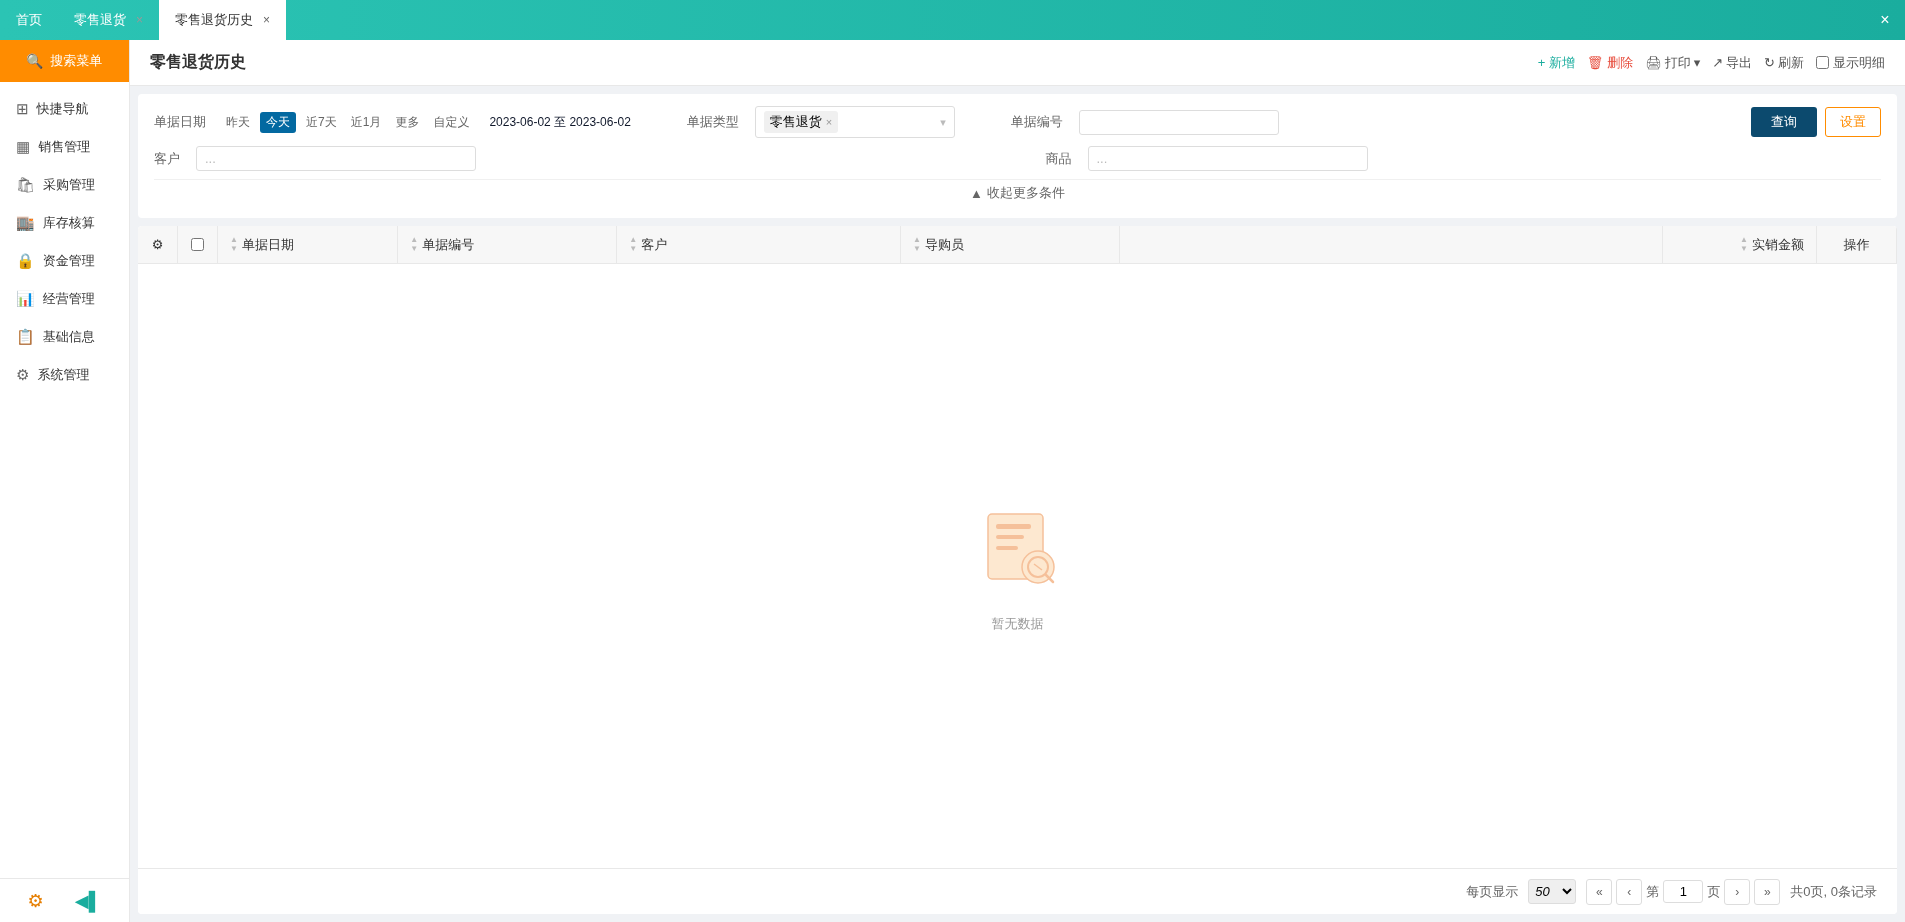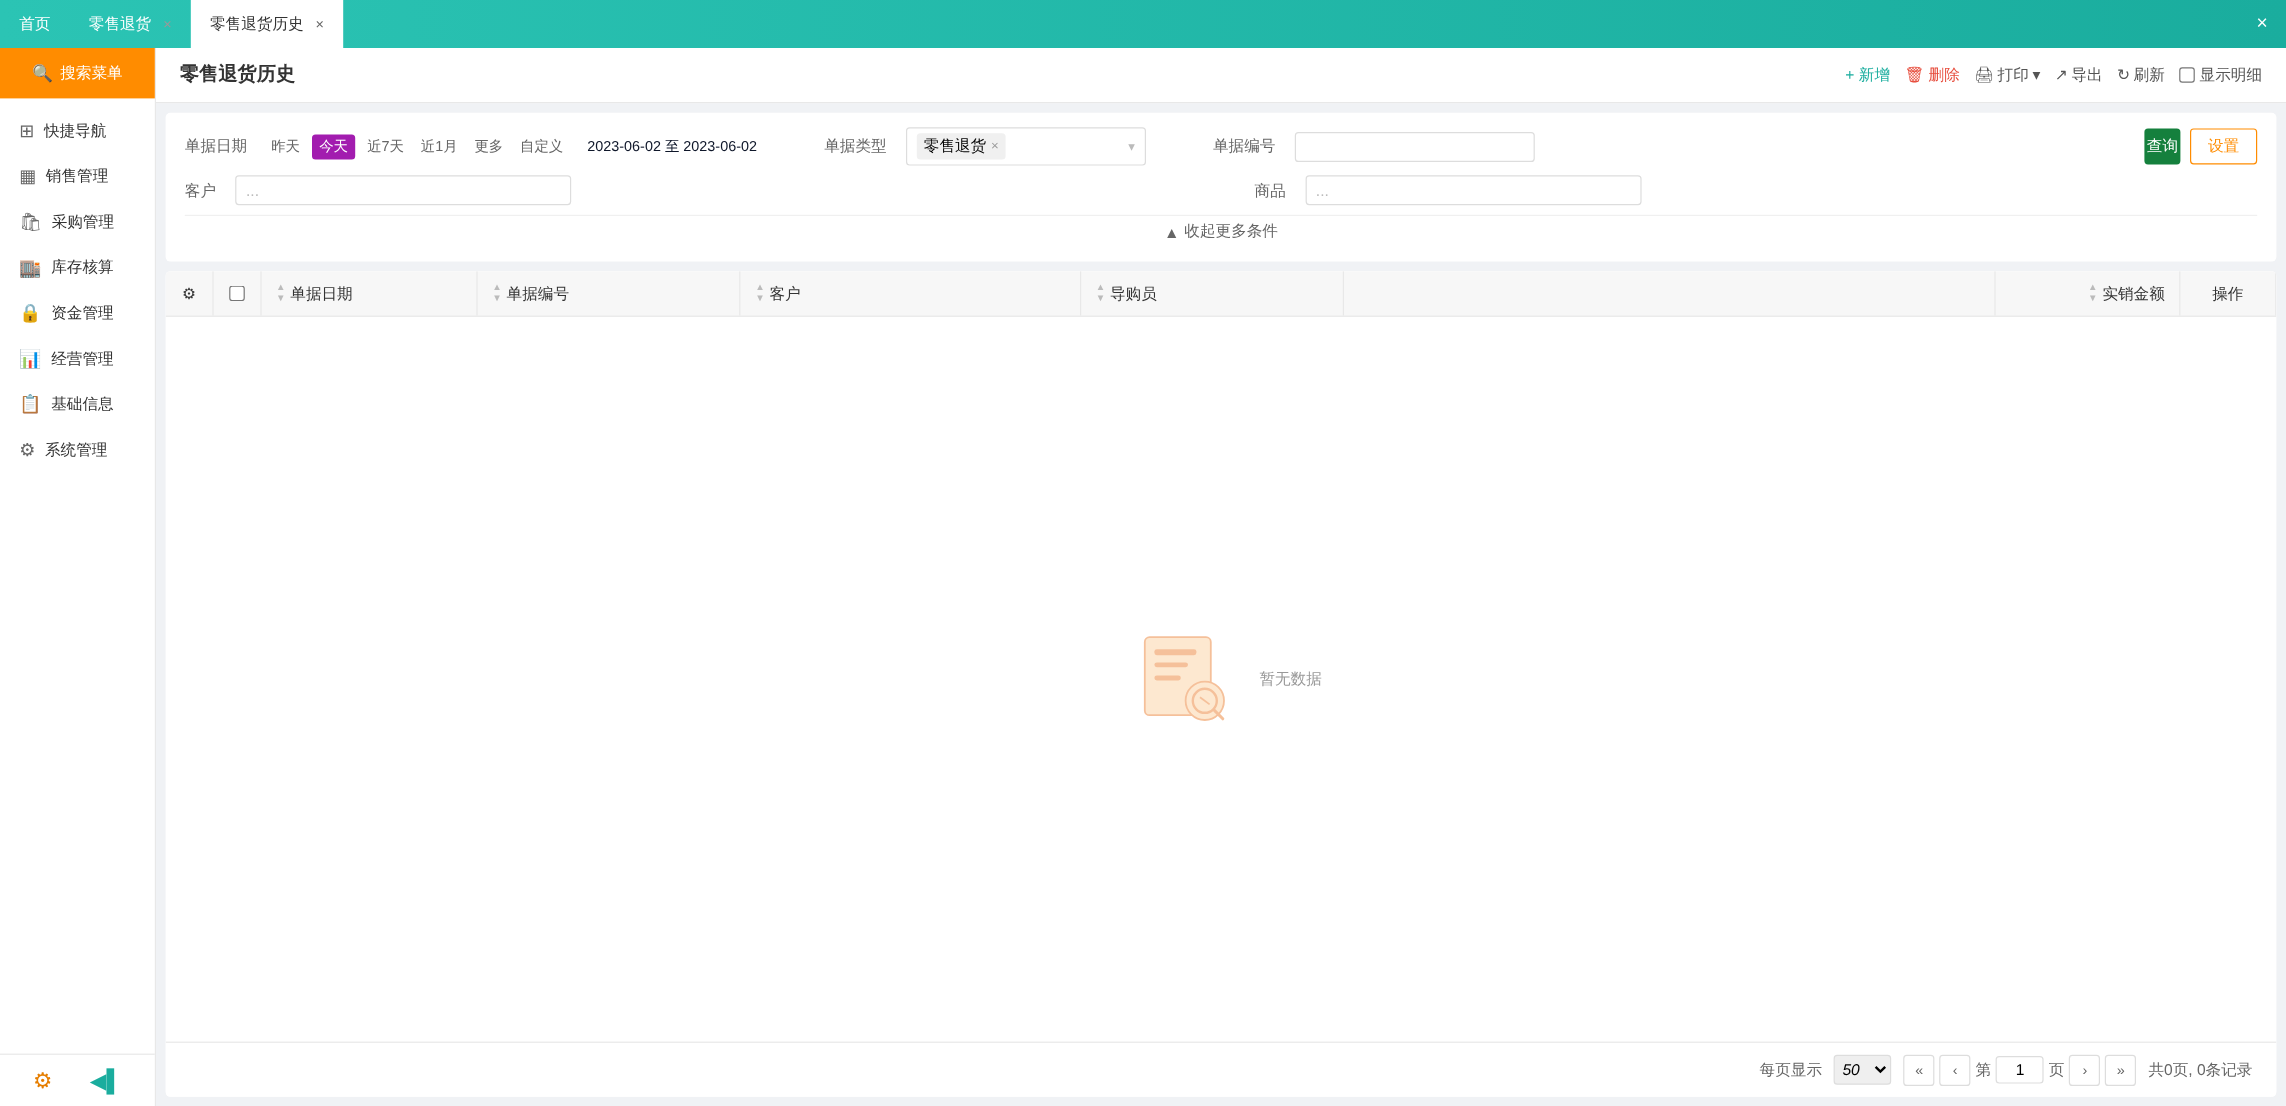--- a/index.html
+++ b/index.html
@@ -133,24 +133,24 @@
       font-size: 16px;
       font-weight: 600;
       color: #333;
     }
     .header-actions {
       display: flex;
       align-items: center;
       gap: 12px;
     }
     .btn-query {
-      background: #15803d;
+      background: #0c4a6e;
       color: #fff;
       border: none;
-      padding: 6px 2px;
+      padding: 6px 20px;
       border-radius: 3px;
       cursor: pointer;
       font-size: 13px;
     }
     .btn-setting {
       background: #fff;
       color: #ff8c00;
       border: 1px solid #ff8c00;
       padding: 5px 14px;
       border-radius: 3px;
@@ -221,21 +221,21 @@
       align-items: center;
       gap: 6px;
     }
     .date-opt {
       color: #666;
       cursor: pointer;
       font-size: 12px;
       padding: 2px 4px;
     }
     .date-opt.active {
-      background: #a21caf;
+      background: #0369a1;
       color: #fff;
       border-radius: 3px;
       padding: 2px 6px;
     }
     .date-range {
       font-size: 12px;
       color: #0f172a;
     }
     .filter-select {
       border: 1px solid #ddd;
@@ -326,20 +326,21 @@
     .th-fill { flex: 4; }
     .th-amount { flex: 1; justify-content: flex-end; }
     .th-action { width: 80px; justify-content: center; }
     .sort-arrows { display: flex; flex-direction: column; gap: 1px; }
     .sort-arrow { font-size: 8px; color: #bbb; line-height: 1; }
 
     
     .empty-state {
       flex: 1;
       display: flex;
+      flex-direction: column;
       align-items: center;
       justify-content: center;
       gap: 16px;
     }
     .empty-icon {
       width: 100px;
       height: 100px;
     }
     .empty-text { color: #999; font-size: 13px; }
 

